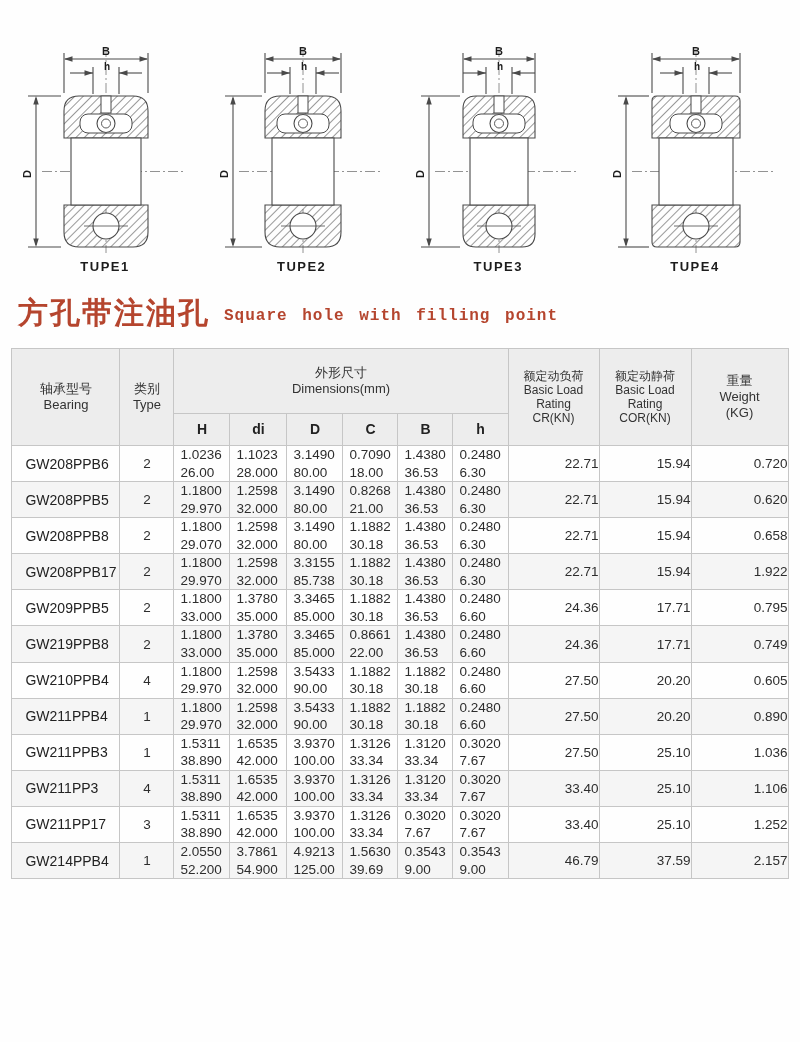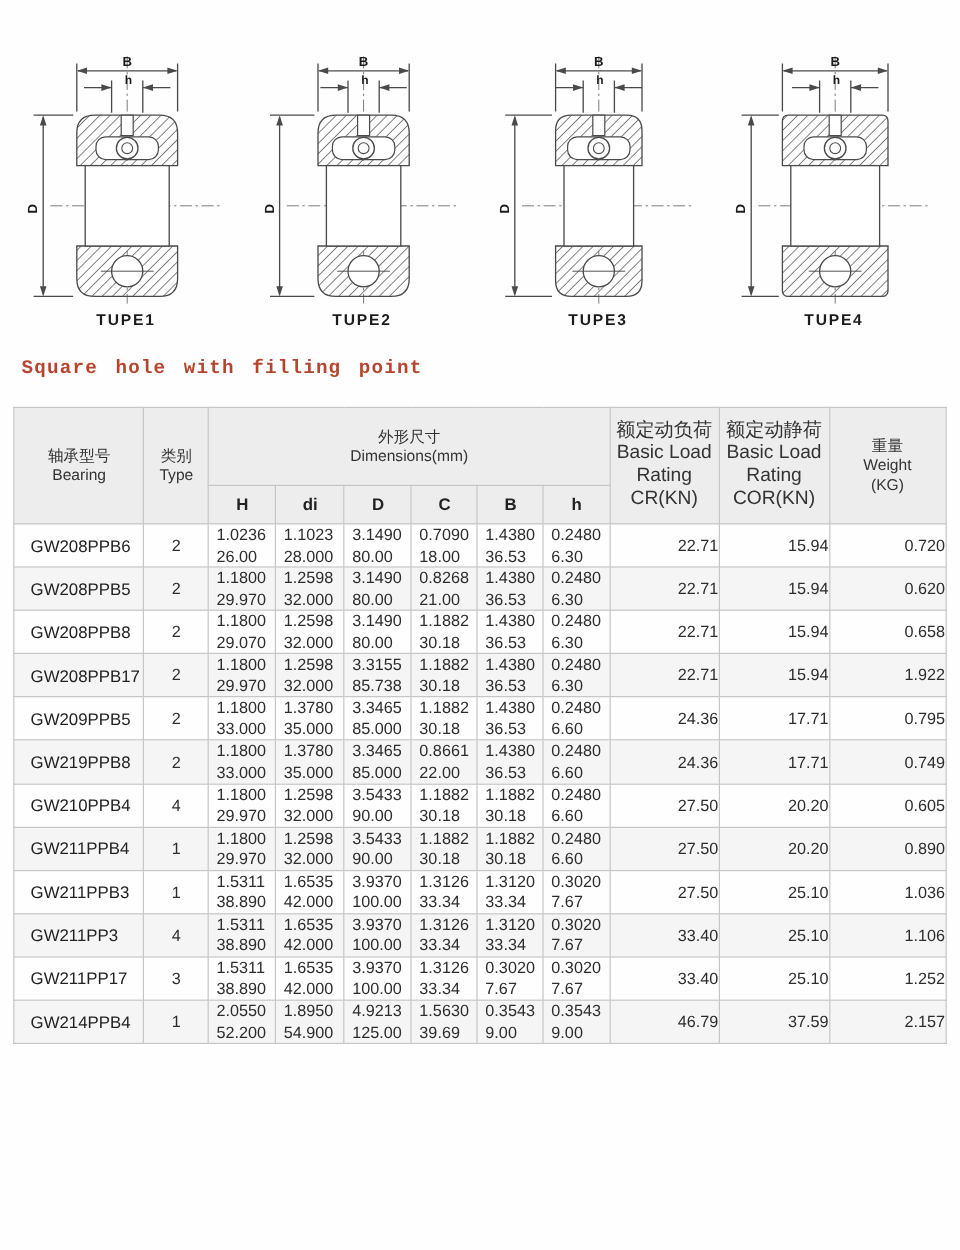--- a/index.html
+++ b/index.html
@@ -15,21 +15,21 @@
   
   .heading{margin:24px 0 0 18px;display:flex;align-items:flex-end;gap:14px;color:#b5452e;}
   .heading-zh{font-size:30px;font-weight:700;letter-spacing:2px;line-height:1;}
   .heading-en{font-size:16px;font-weight:700;padding-bottom:3px;letter-spacing:1px;word-spacing:4px;font-family:Liberation Mono, monospace;}
   
   table{border-collapse:collapse;margin:20px auto 0;width:776px;table-layout:fixed;}
   th,td{border:1px solid #c6c6c6;padding:0;}
   thead th{background:#ededed;font-weight:400;color:#333;font-size:13px;line-height:1.25;}
   thead .group-row th{height:64px;}
   thead .sub-row th{height:31px;font-weight:700;font-size:14px;color:#222;}
-  thead .loadhdr{font-size:16px;line-height:1.18;}
+  thead .loadhdr{font-size:12px;line-height:1.18;}
   tbody tr{height:29px;}
   tbody tr:nth-child(even){background:#f5f5f5;}
   td.bearing{text-align:left;padding-left:13px;font-size:14px;color:#222;}
   td.type{text-align:center;font-size:13.5px;}
   td.dim{text-align:left;padding-left:6px;font-size:13.5px;line-height:1.3;}
   td.num{text-align:right;font-size:13.5px;}
 </style>
 </head>
 <body>
 
@@ -198,20 +198,21 @@
   <circle cx="90" cy="79.5" r="4.5" fill="none" stroke="#4a4a4a" stroke-width="0.9"></circle>
   <circle cx="90" cy="182" r="13" fill="#fff" stroke="#4a4a4a" stroke-width="1.1"></circle>
   <line x1="68" y1="182" x2="112" y2="182" stroke="#4a4a4a" stroke-width="0.8"></line>
 </svg>
       </div>
     <div class="diagram-caption">TUPE4</div>
   </div>
 </div>
 
 <div class="heading">
+  <span class="heading-zh">方孔带注油孔</span>
   <span class="heading-en">Square hole with filling point</span>
 </div>
 
 <table>
   <colgroup>
     <col style="width:108px">
       <col style="width:54px">
     <col style="width:56px">
       <col style="width:57px">
       <col style="width:56px">
@@ -606,21 +607,21 @@
         <td class="num">1.252</td>
       </tr>
       <tr>
         <td class="bearing">GW214PPB4</td>
         <td class="type">1</td>
         <td class="dim">
           <div>2.0550</div>
           <div>52.200</div>
         </td>
         <td class="dim">
-          <div>1.8950</div>
+          <div>3.7861</div>
           <div>54.900</div>
         </td>
         <td class="dim">
           <div>4.9213</div>
           <div>125.00</div>
         </td>
         <td class="dim">
           <div>1.5630</div>
           <div>39.69</div>
         </td>

